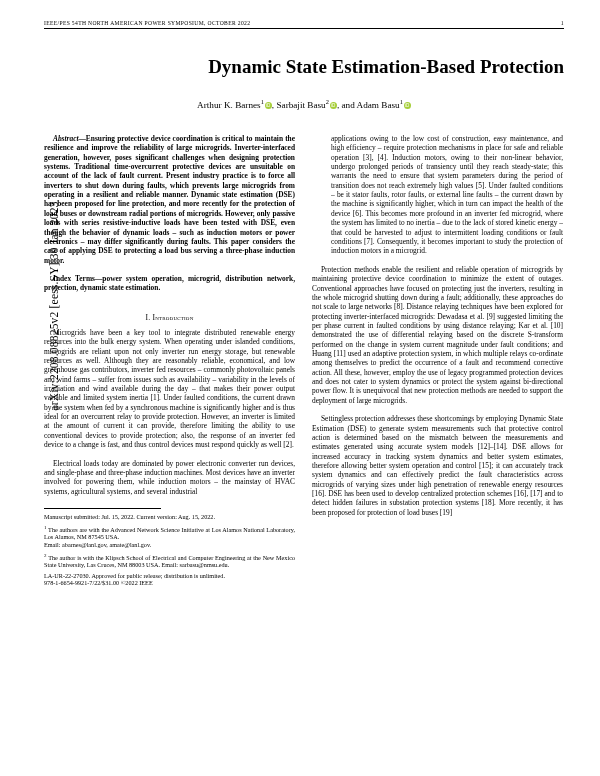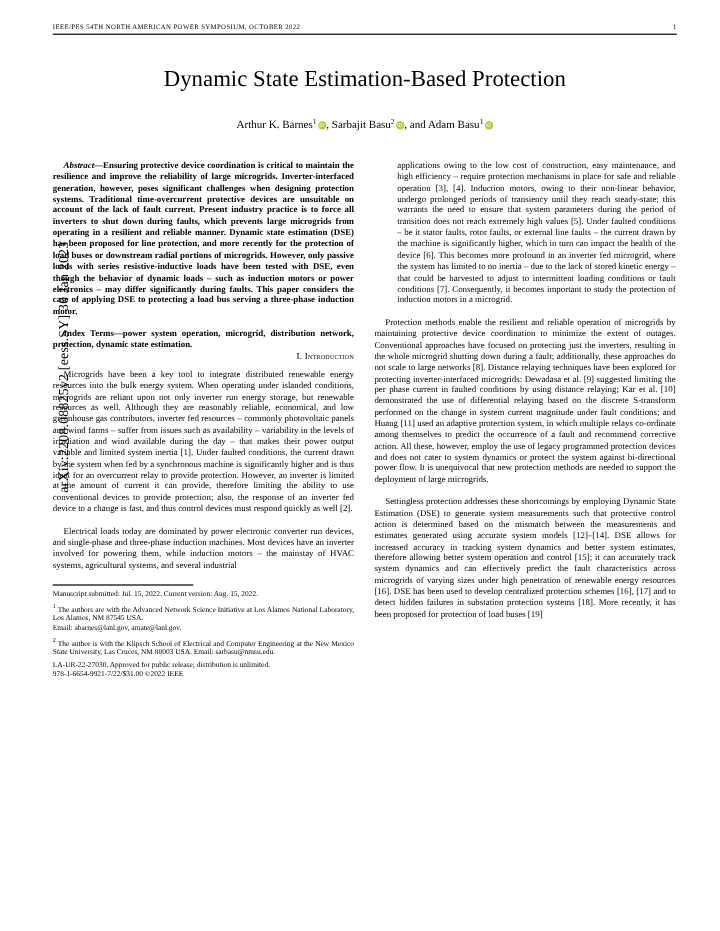--- a/index.html
+++ b/index.html
@@ -57,26 +57,26 @@
     letter-spacing: 0.35px;
     color: #000;
     padding-bottom: 2px;
     border-bottom: 0.6px solid #000;
     margin-bottom: 26px;
   }
   .runhead .rh-left { text-transform: uppercase; }
   .runhead .rh-right { font-size: 5.6px; }
 
   .title {
-    text-align: center;
+    text-align: right;
     font-size: 19px;
     line-height: 24px;
     font-family: "Liberation Serif", serif;
     margin: 0 0 2px 0;
-    font-weight: normal;
+    font-weight: bold;
   }
   .title .l2 { display: block; }
 
   .authors {
     text-align: center;
     font-size: 9.2px;
     margin-top: 16px;
     margin-bottom: 22px;
     line-height: 13px;
   }
@@ -131,24 +131,24 @@
     font-weight: bold;
     font-size: 7.4px;
     line-height: 9.35px;
     text-align: justify;
     text-indent: 9px;
     margin-top: 9px;
   }
   .indexterms .lead { }
 
   .section-head {
-    text-align: right;
+    text-align: center;
     font-size: 7.6px;
     font-variant: small-caps;
-    margin: 0 0 6px 0;
+    margin: 20px 0 6px 0;
     letter-spacing: 0.2px;
   }
 
   .gap { height: 9.35px; }
 
   .footnote-wrap {
     margin-top: 12px;
     padding-top: 4px;
     width: 117px;
     border-top: 0.6px solid #000;

